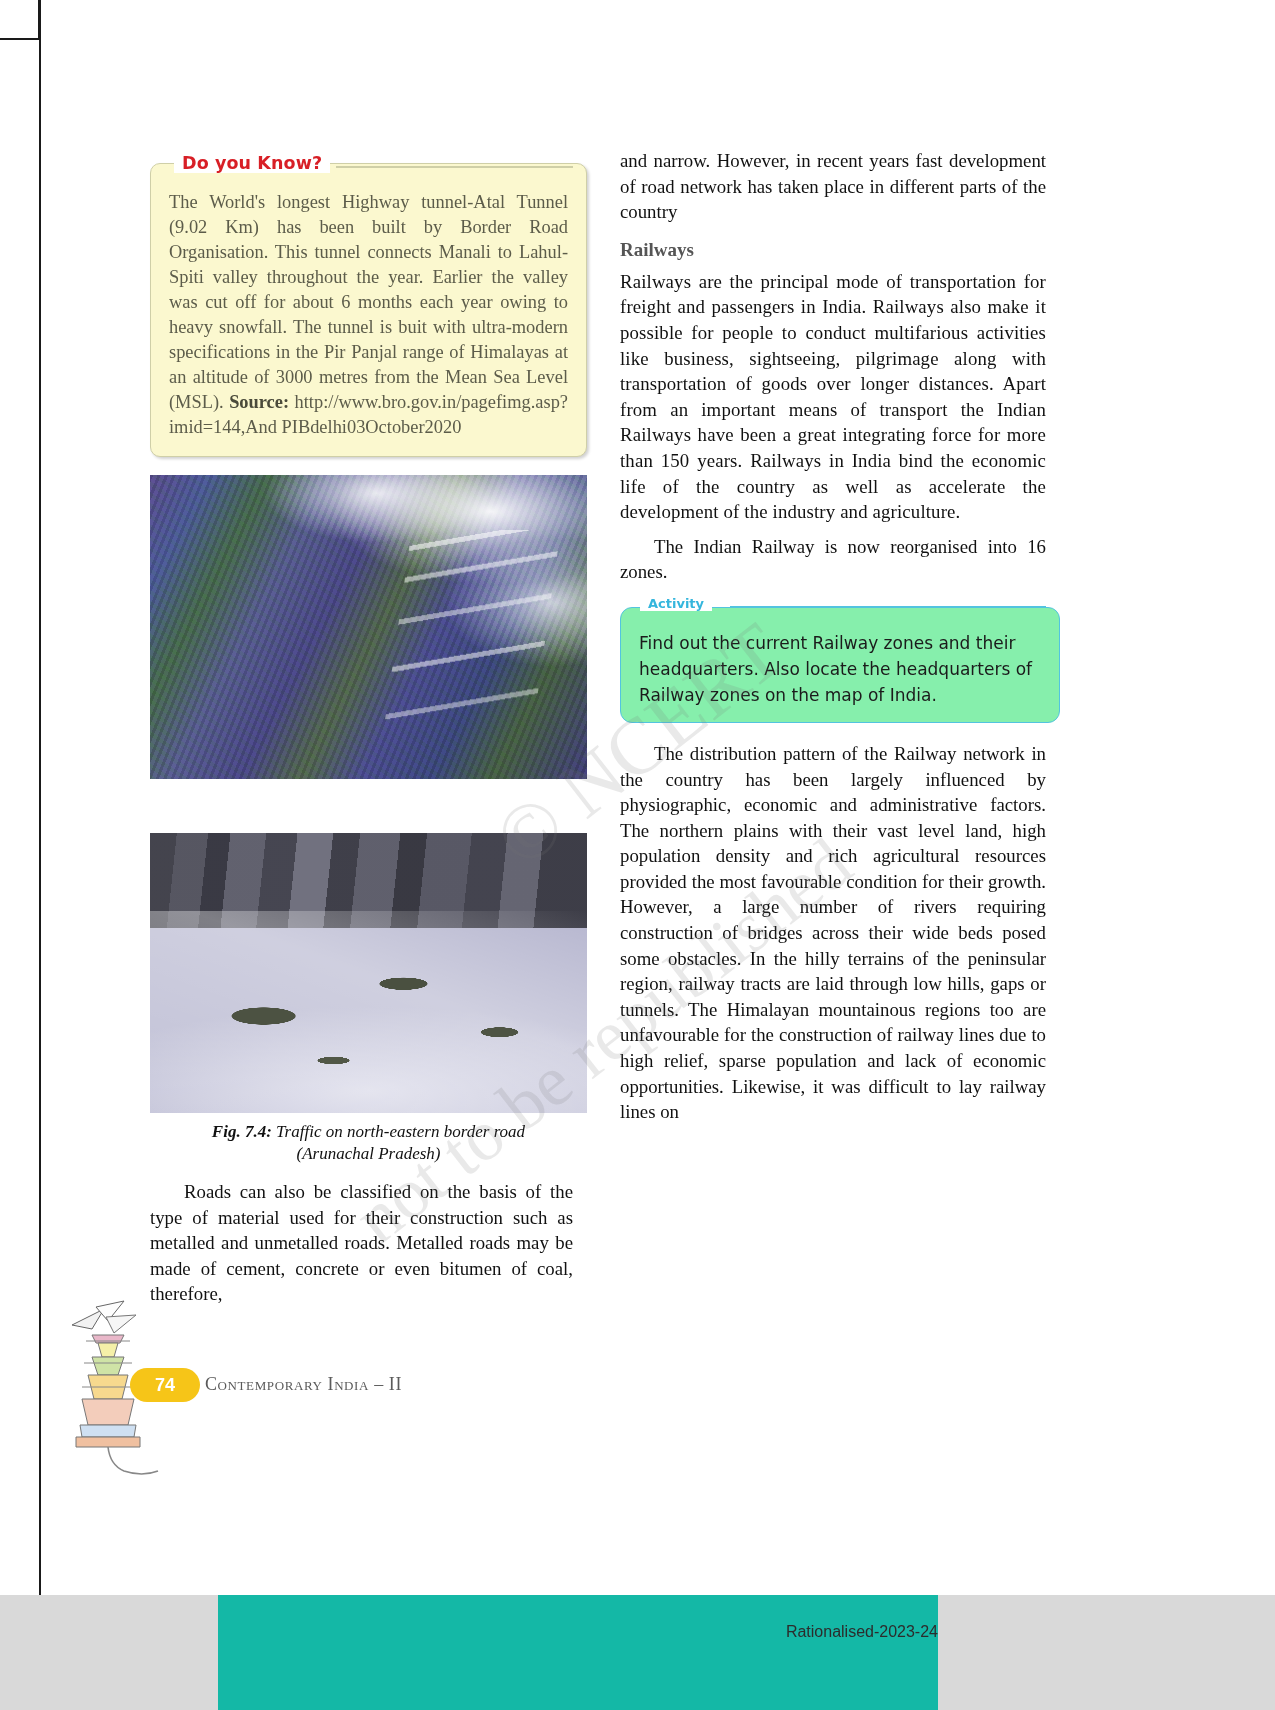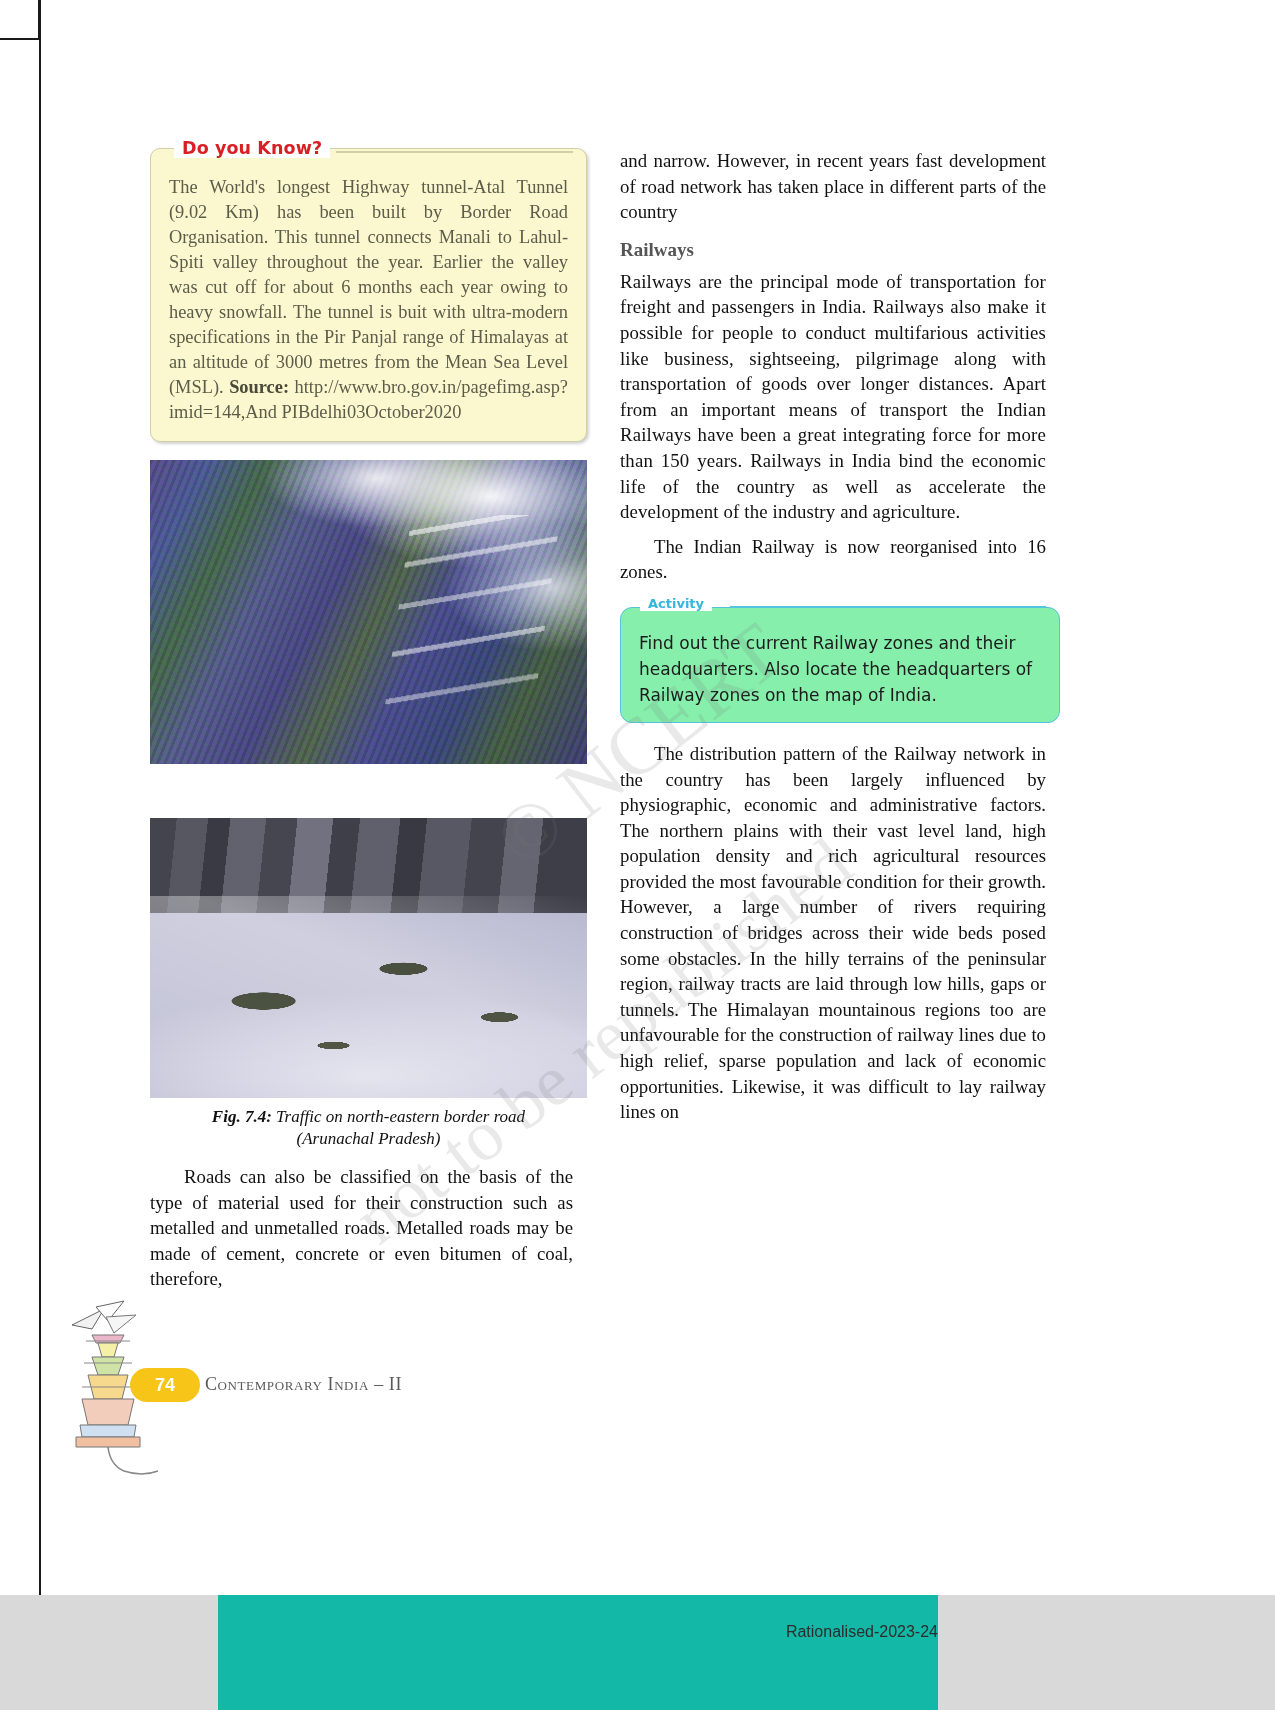--- a/index.html
+++ b/index.html
@@ -19,21 +19,21 @@
              border-right:2px solid #1a1a1a; border-top:2px solid #1a1a1a; }
   .page-edge-left { position:absolute; left:39px; top:0; bottom:0; width:2px; background:#1a1a1a; }
 
   
   .content { position:absolute; left:0; top:0; width:1275px; height:1710px; }
 
   .col-left  { position:absolute; left:150px; top:148px; width:437px; }
   .col-right { position:absolute; left:620px; top:148px; width:440px; }
 
   
-  .dyk-wrap { position:relative; margin-bottom:18px; }
+  .dyk-wrap { position:relative; margin-bottom:18px;margin-top:15px; }
   .dyk-box {
     background:#fbf8cf;
     border:1.5px solid #cfcfa8;
     border-radius:10px;
     padding:26px 18px 16px 18px;
     box-shadow:2px 2px 3px rgba(0,0,0,0.18);
   }
   .dyk-title {
     position:absolute;
     left:24px; top:-10px;

